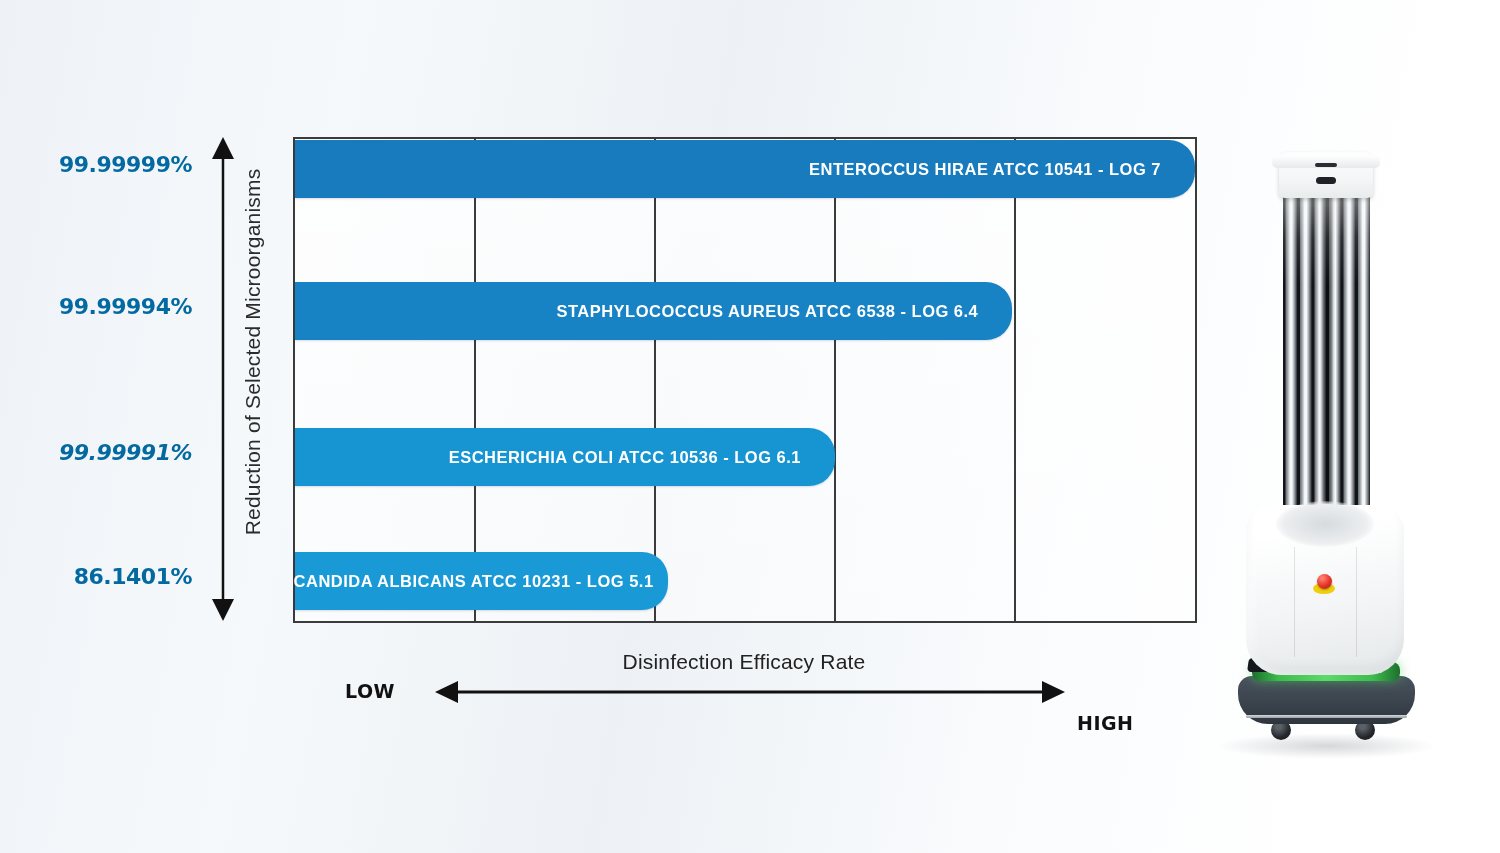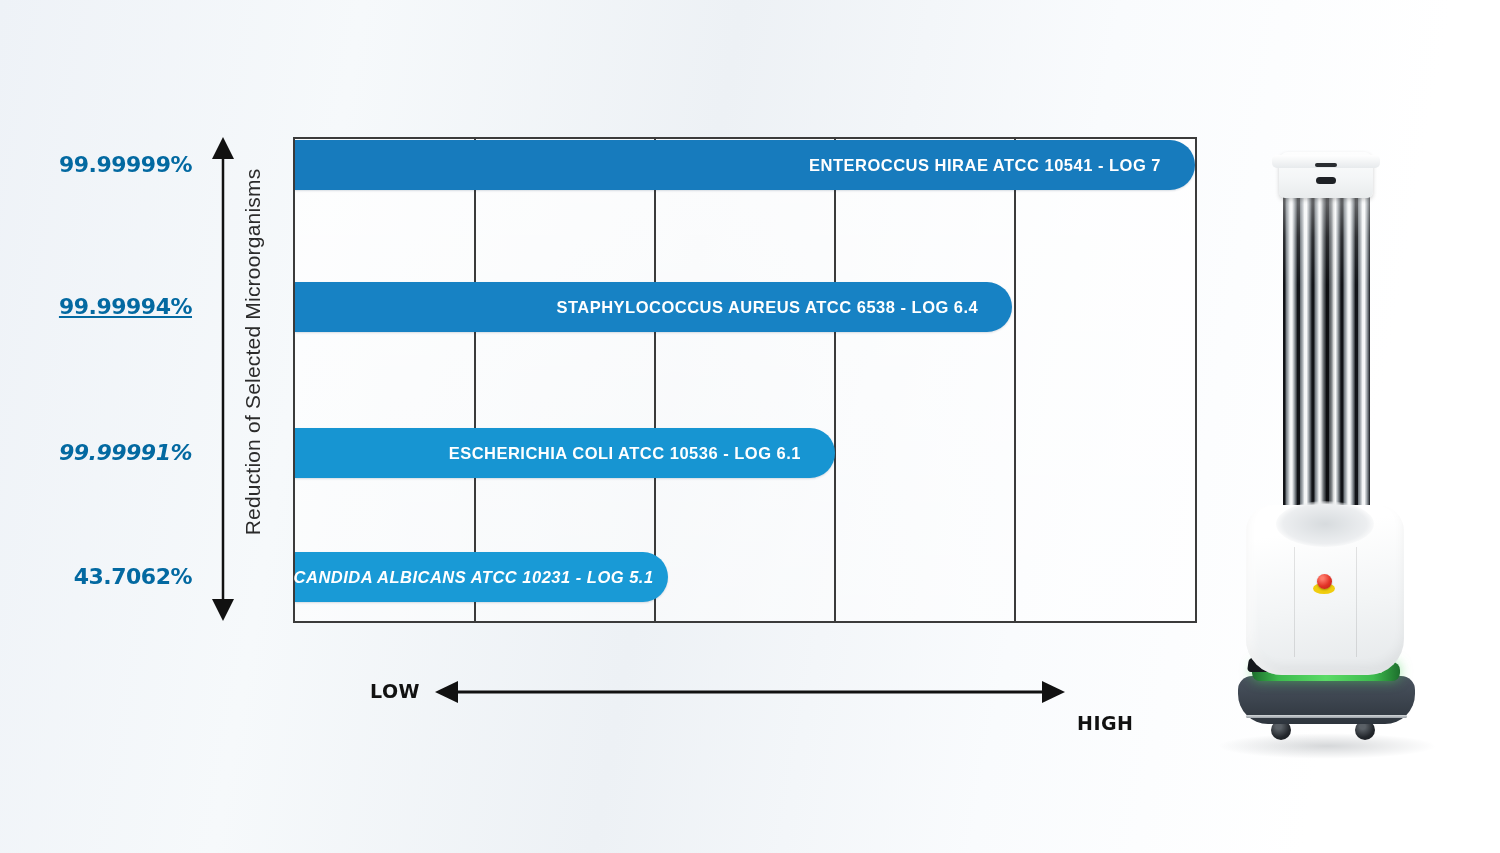--- a/index.html
+++ b/index.html
@@ -19,31 +19,31 @@
   }
   .gridline {
     position:absolute; top:0; bottom:0; width:2px; background:#3b3b3b;
   }
   .gridline.g1 { left: calc(20% - 1px); }
   .gridline.g2 { left: calc(40% - 1px); }
   .gridline.g3 { left: calc(60% - 1px); }
   .gridline.g4 { left: calc(80% - 1px); }
 
   .bar {
-    position:absolute; left:0; height:50px;
+    position:absolute; left:0; height:58px;
     border-radius: 0 26px 26px 0;
     display:flex; align-items:center; justify-content:flex-end;
     box-shadow: 0 1px 2px rgba(0,40,80,0.15);
   }
   .bar-label {
     color:#ffffff; font-weight:bold; font-size:16.5px; letter-spacing:0.03em;
     padding-right:34px; white-space:nowrap;
     font-family:"Liberation Sans", sans-serif;
   }
-  .bar:nth-child(4) .bar-label { padding-right:14px;font-style:italic; }
+  .bar:nth-child(4) .bar-label { padding-right:14px; }
 
   
   .ytick {
     position:absolute; left:42px; width:150px; height:30px;
     text-align:right; font-family:"DejaVu Sans", sans-serif;
     font-weight:bold; font-size:22px; color:#0369a1; letter-spacing:-0.5px;
     line-height:30px; white-space:nowrap;
   }
   .yaxis-arrow { position:absolute; left:207px; top:136px; }
   .ytitle {
@@ -56,21 +56,21 @@
   
   .xtitle {
     position:absolute; left:544px; top:650px; width:400px;
     text-align:center; font-size:21px; color:#222222; letter-spacing:0.2px;
   }
   .xaxis-arrow { position:absolute; left:433px; top:677px; }
   .xlow, .xhigh {
     position:absolute; top:680px; font-family:"DejaVu Sans", sans-serif;
     font-weight:bold; font-size:19px; color:#111; letter-spacing:0.5px;
   }
-  .xlow  { left:345px; width:75px; text-align:right; }
+  .xlow  { left:345px; width:75px; text-align:left; }
   .xhigh { left:1077px; width:90px; text-align:left;margin-top:32px; }
 
   
   .robot { position:absolute; left:1225px; top:145px; width:205px; height:625px; }
   .robot * { position:absolute; }
   .r-shadow {
     left:-8px; top:588px; width:220px; height:26px; border-radius:50%;
     background: radial-gradient(ellipse at center, rgba(45,55,65,0.20) 0%, rgba(45,55,65,0) 70%);
     z-index:0;
   }
@@ -168,33 +168,34 @@
           <span class="bar-label">ESCHERICHIA COLI ATCC 10536 - LOG 6.1</span>
         </div>
         <div class="bar" style="top: 413px; width: 41.4%; background: rgb(25, 154, 214);">
           <span class="bar-label">CANDIDA ALBICANS ATCC 10231 - LOG 5.1</span>
         </div>
       </div>
   </div>
 
   <div id="yticks">
       <div class="ytick" style="top: 150px;">99.99999%</div>
-      <div class="ytick" style="top: 292px; text-decoration: underline;">99.99994%</div>
+      <div class="ytick" style="top: 292px;">99.99994%</div>
       <div class="ytick" style="top: 438px; font-style: italic;">99.99991%</div>
-      <div class="ytick" style="top: 562px;">43.7062%</div>
+      <div class="ytick" style="top: 562px;">86.1401%</div>
     </div>
 
   <svg class="yaxis-arrow" width="32" height="486" viewBox="0 0 32 486">
     <line x1="16" y1="20" x2="16" y2="466" stroke="#111" stroke-width="2.5"></line>
     <polygon points="16,1 5,23 27,23" fill="#111"></polygon>
     <polygon points="16,485 5,463 27,463" fill="#111"></polygon>
   </svg>
 
   <div class="ytitle">Reduction of Selected Microorganisms</div>
 
+  <div class="xtitle">Disinfection Efficacy Rate</div>
 
   <div class="xlow">LOW</div>
   <svg class="xaxis-arrow" width="634" height="30" viewBox="0 0 634 30">
     <line x1="20" y1="15" x2="614" y2="15" stroke="#111" stroke-width="3"></line>
     <polygon points="2,15 25,4 25,26" fill="#111"></polygon>
     <polygon points="632,15 609,4 609,26" fill="#111"></polygon>
   </svg>
   <div class="xhigh">HIGH</div>
 
   <div class="robot">

